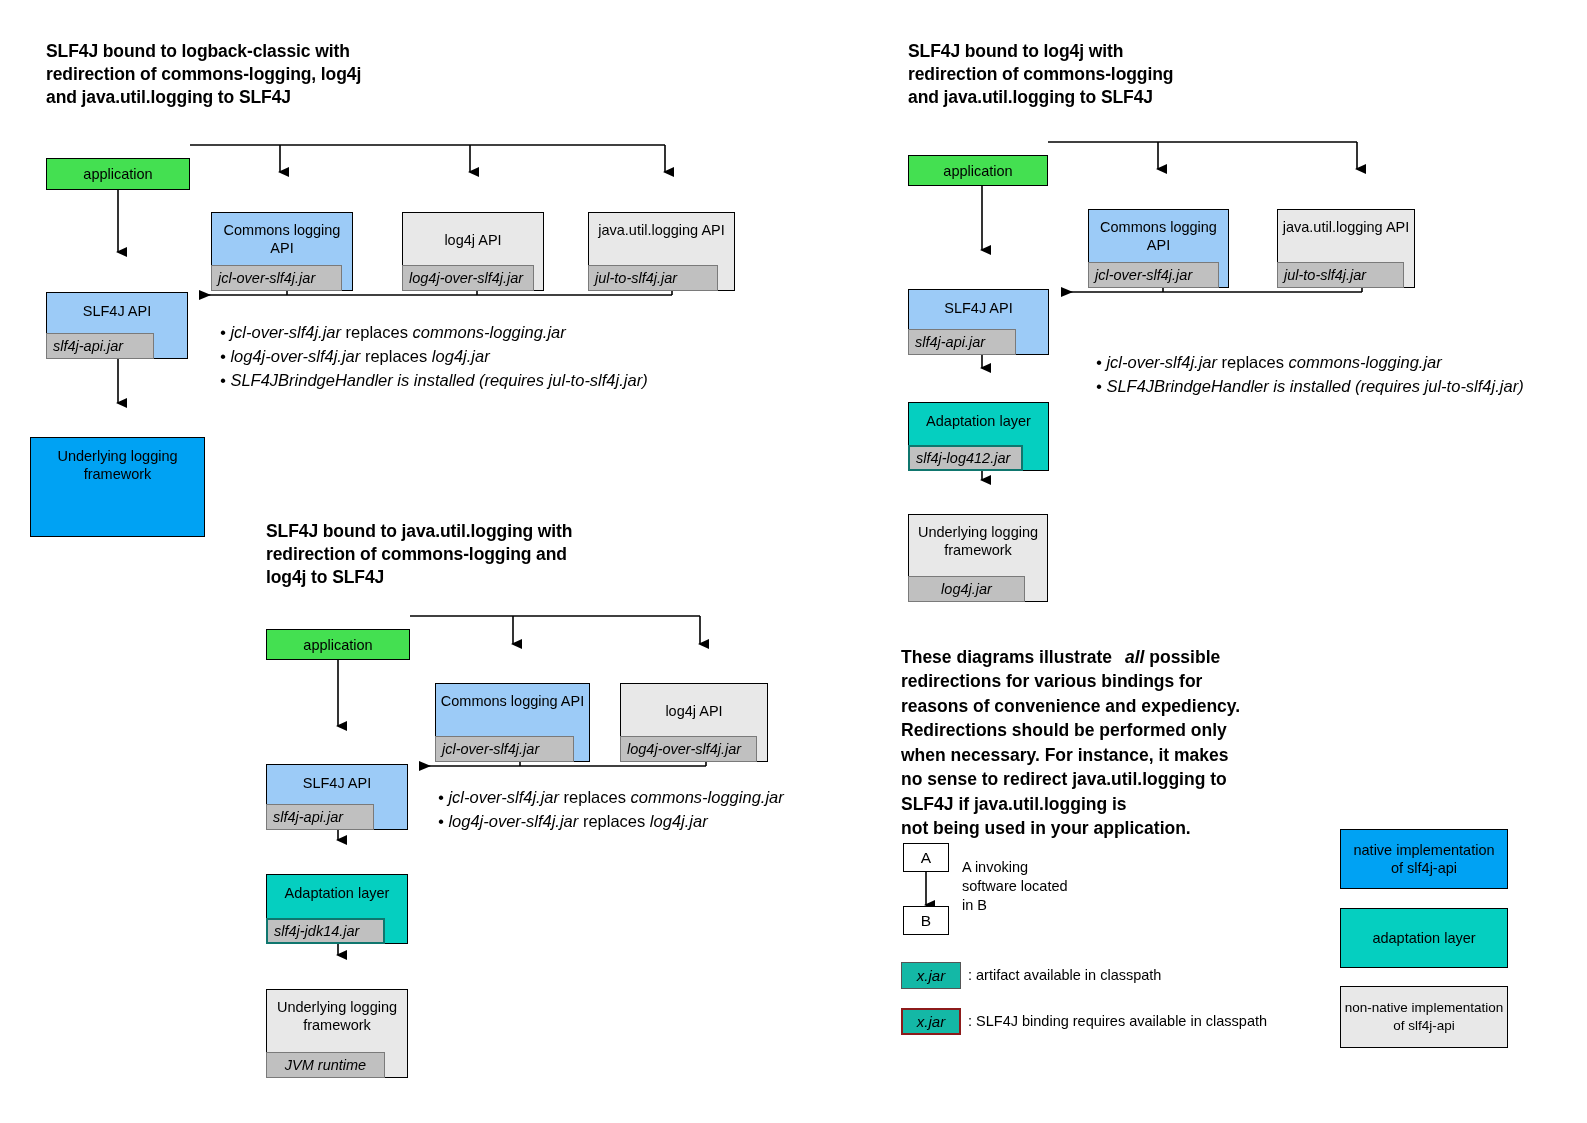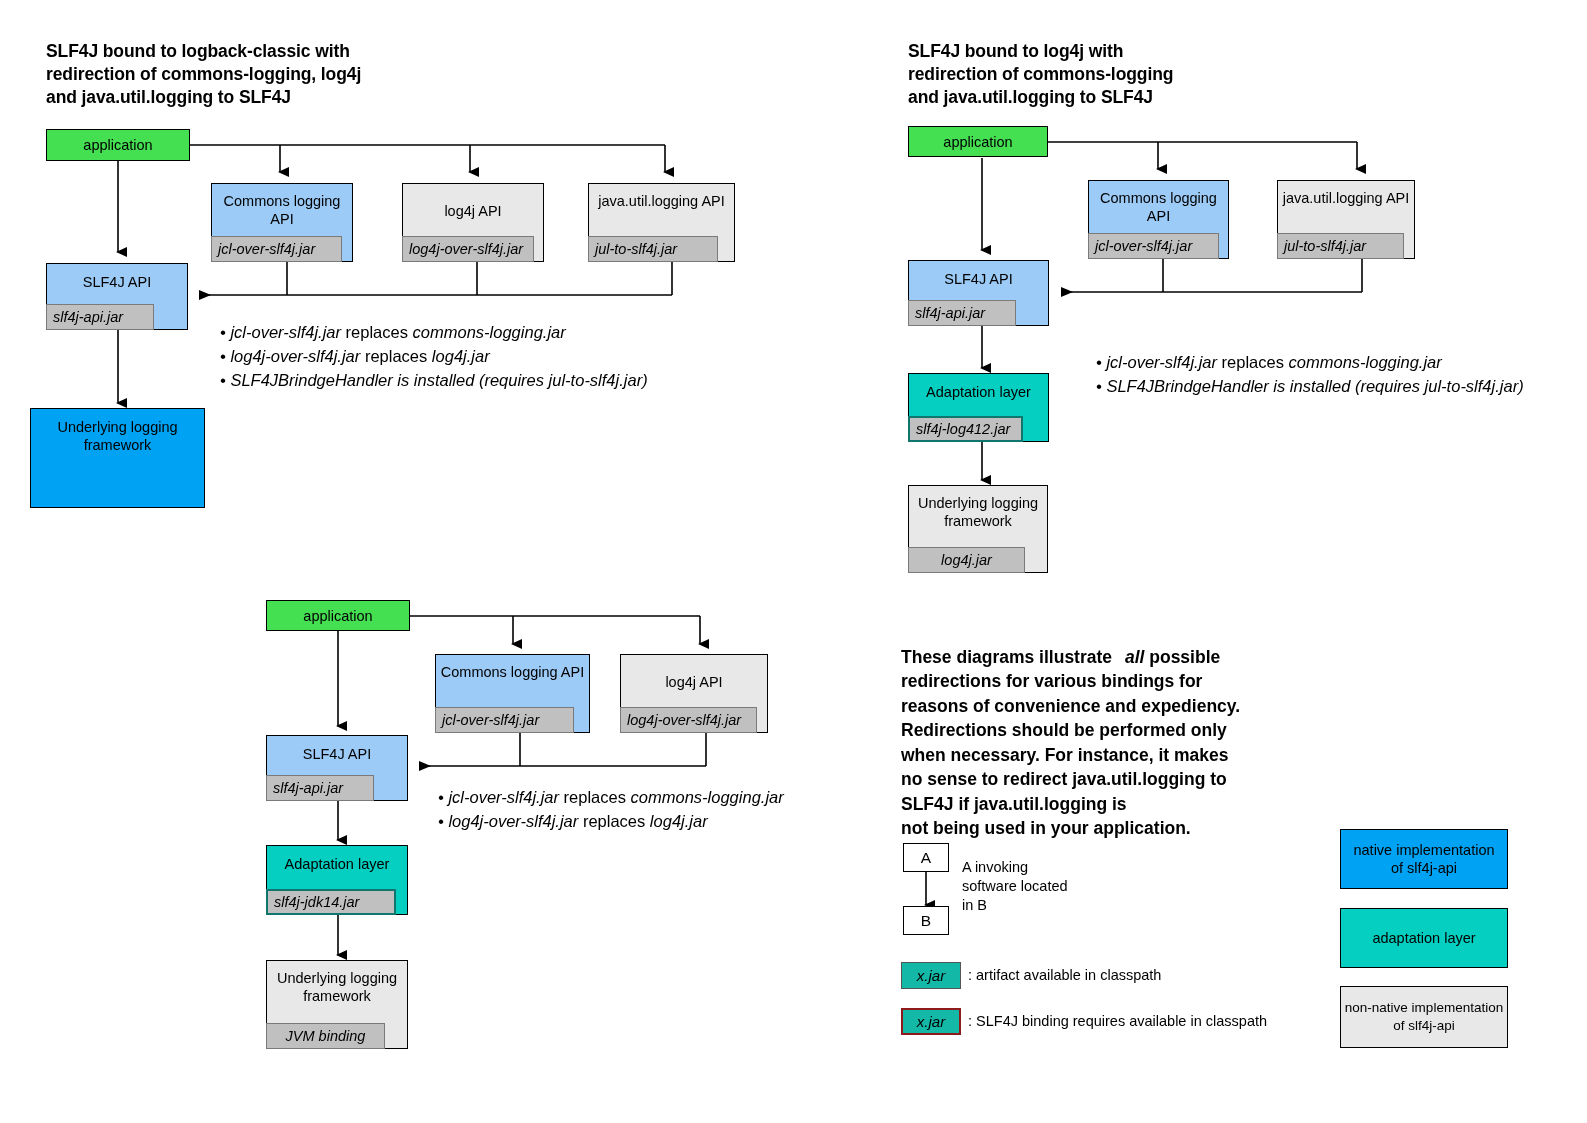--- a/index.html
+++ b/index.html
@@ -8,21 +8,21 @@
   .canvas{position:absolute;left:0;top:0;width:1587px;height:1123px;}
   svg.lines{position:absolute;left:0;top:0;width:1587px;height:1123px;pointer-events:none;}
 
   .title{position:absolute;font-weight:bold;font-size:17.5px;line-height:23px;
          letter-spacing:-0.1px;white-space:pre-line;}
   .para{position:absolute;font-weight:bold;font-size:17.5px;line-height:24.5px;
         white-space:pre-line;}
   .para i{font-style:italic;margin-left:8px;}
 
   
-  .node{position:absolute;border:1.5px solid #000;box-sizing:border-box;}
+  .node{position:absolute;border:1.5px solid #000;box-sizing:border-box;margin-top:29px;}
   .node .nlabel{position:absolute;left:0;right:0;text-align:center;
                 font-size:14.5px;line-height:18px;}
   .jar{position:absolute;background:#c0c0c0;border:1.5px solid #7a7a7a;
        box-sizing:border-box;font-style:italic;font-size:14.5px;line-height:18px;
        padding-left:6px;display:flex;flex-direction:column;justify-content:center;}
   .jar.binding{border:2px solid #0f766e;}
 
   .c-green{background:#44e051;}
   .c-abstract{background:#9ccbf7;}
   .c-native{background:#00a2f3;}
@@ -175,20 +175,23 @@
 logging
 framework</div>
     <div class="jar" style="left:-1px;bottom:-1px;width:117px;height:26px;text-align:center;padding-left:0;align-items:center;">log4j.jar</div>
   </div>
 
   <div class="bullets" style="left:1096px;top:350px;">
     <div>•&nbsp;<span>jcl-over-slf4j.jar</span><span class="plain">&nbsp;<span>replaces</span>&nbsp;</span><span>commons-logging.jar</span></div>
     <div>•&nbsp;<span>SLF4JBrindgeHandler is installed (requires jul-to-slf4j.jar)</span></div>
   </div>
 
+  <div class="title" style="left:266px;top:520px;width:420px;">SLF4J bound to java.util.logging with
+redirection of commons-logging and
+log4j to SLF4J</div>
 
   <div class="node c-green" style="left:266px;top:600px;width:144px;height:31px;">
     <div class="nlabel" style="top:6px;">application</div>
   </div>
 
   <div class="node c-abstract" style="left:435px;top:654px;width:155px;height:79px;">
     <div class="nlabel" style="top:8px;">Commons
 logging API</div>
     <div class="jar" style="left:-1px;bottom:-1px;width:139px;height:26px;">jcl-over-slf4j.jar</div>
   </div>
@@ -198,28 +201,28 @@
     <div class="jar" style="left:-1px;bottom:-1px;width:137px;height:26px;">log4j-over-slf4j.jar</div>
   </div>
 
   <div class="node c-abstract" style="left:266px;top:735px;width:142px;height:66px;">
     <div class="nlabel" style="top:9px;">SLF4J API</div>
     <div class="jar" style="left:-1px;bottom:-1px;width:108px;height:26px;">slf4j-api.jar</div>
   </div>
 
   <div class="node c-adapt" style="left:266px;top:845px;width:142px;height:70px;">
     <div class="nlabel" style="top:9px;">Adaptation layer</div>
-    <div class="jar binding" style="left:-1px;bottom:-1px;width:130px;height:26px;">slf4j-jdk14.jar</div>
+    <div class="jar binding" style="left:-1px;bottom:-1px;width:119px;height:26px;">slf4j-jdk14.jar</div>
   </div>
 
   <div class="node c-nonnative" style="left:266px;top:960px;width:142px;height:89px;">
     <div class="nlabel" style="top:8px;">Underlying
 logging
 framework</div>
-    <div class="jar" style="left:-1px;bottom:-1px;width:119px;height:26px;text-align:center;padding-left:0;align-items:center;">JVM binding</div>
+    <div class="jar" style="left:-1px;bottom:-1px;width:119px;height:26px;text-align:center;padding-left:0;align-items:center;">JVM runtime</div>
   </div>
 
   <div class="bullets" style="left:438px;top:785px;">
     <div>•&nbsp;<span>jcl-over-slf4j.jar</span><span class="plain">&nbsp;<span>replaces</span>&nbsp;</span><span>commons-logging.jar</span></div>
     <div>•&nbsp;<span>log4j-over-slf4j.jar</span><span class="plain">&nbsp;<span>replaces</span>&nbsp;</span><span>log4j.jar</span></div>
   </div>
 
   <div class="para" style="left:901px;top:620px;width:430px;">
     <span>These diagrams illustrate </span><i>all</i><span> possible
 redirections for various bindings for

